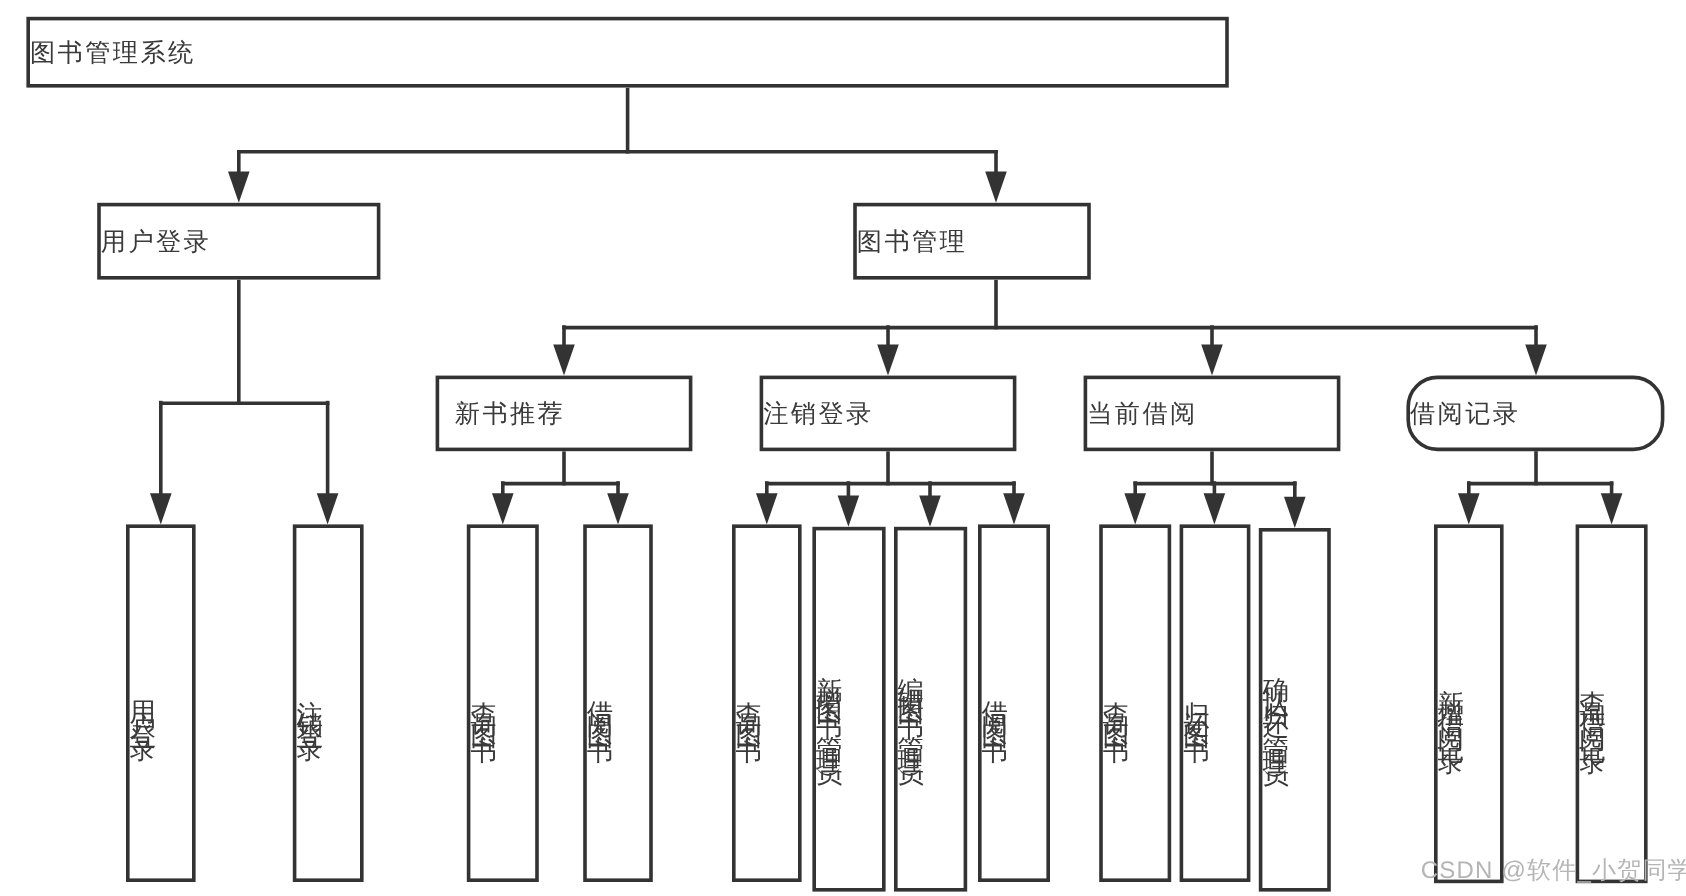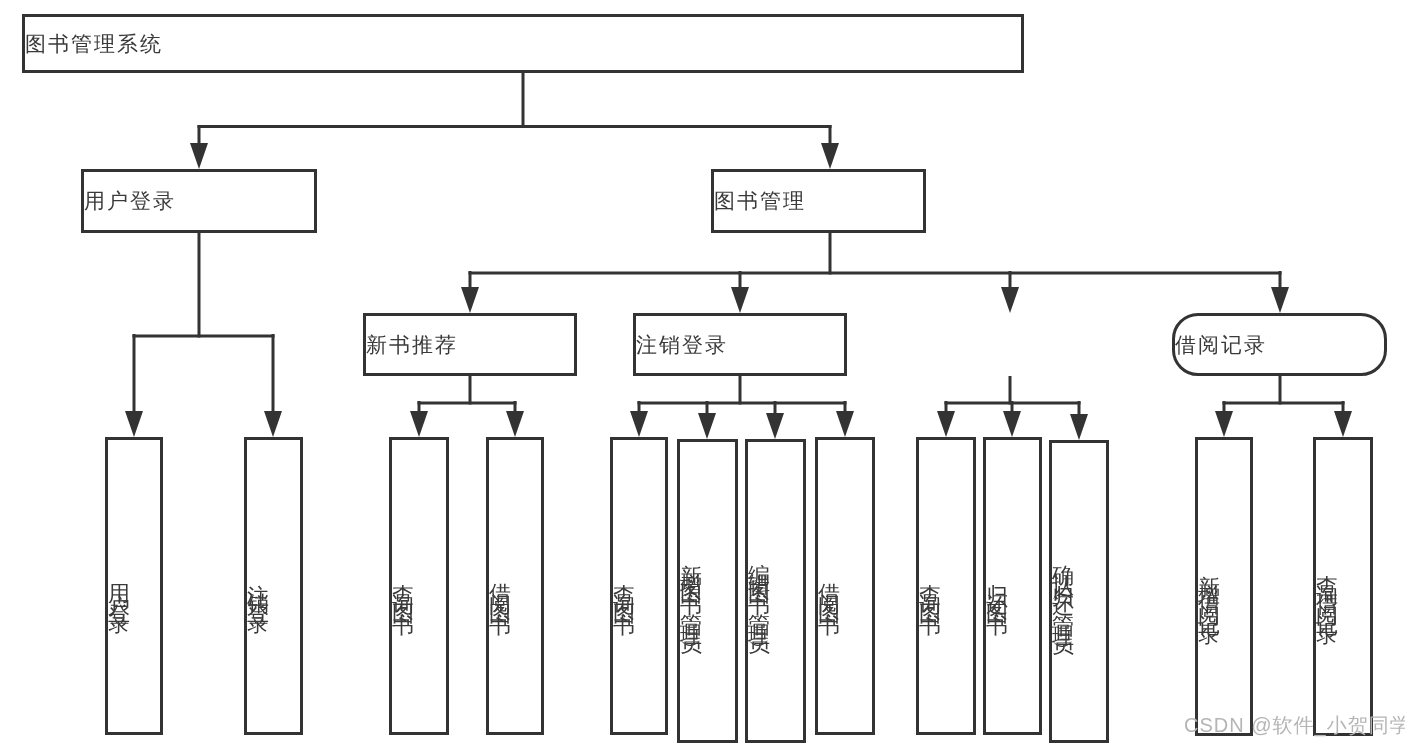--- a/index.html
+++ b/index.html
@@ -116,29 +116,32 @@
     <polygon class="carrow" points="1334,411 1352,411 1343,437"></polygon>
   </svg>
 
   <div class="node" style="left:22px;top:14px;width:1002px;height:59px;">
     <span class="lbl">图书管理系统</span>
   </div>
 
   <div class="node" style="left:81px;top:169px;width:236px;height:64px;">
     <span class="lbl">用户登录</span>
   </div>
-  <div class="node" style="left:711px;top:169px;width:215px;height:64px;">
+  <div class="node" style="left:711px;top:169px;width:198px;height:64px;">
     <span class="lbl">图书管理</span>
   </div>
 
-  <div class="node" style="left:363px;top:313px;width:214px;height:63px;">
+  <div class="node" style="left:363px;top:313px;width:214px;height:63px;padding-left:13px;">
     <span class="lbl">新书推荐</span>
   </div>
   <div class="node" style="left:633px;top:313px;width:214px;height:63px;">
     <span class="lbl">注销登录</span>
+  </div>
+  <div class="node" style="left:903px;top:313px;width:214px;height:63px;">
+    <span class="lbl">当前借阅</span>
   </div>
   <div class="node" style="left:1172px;top:313px;width:215px;height:63px;border-radius:26px;">
     <span class="lbl">借阅记录</span>
   </div>
 
   <div class="node leaf" style="left:105px;top:437px;width:58px;height:298px;">
     <span class="lbl">用户登录</span>
   </div>
   <div class="node leaf" style="left:244px;top:437px;width:59px;height:298px;">
     <span class="lbl">注销登录</span>

